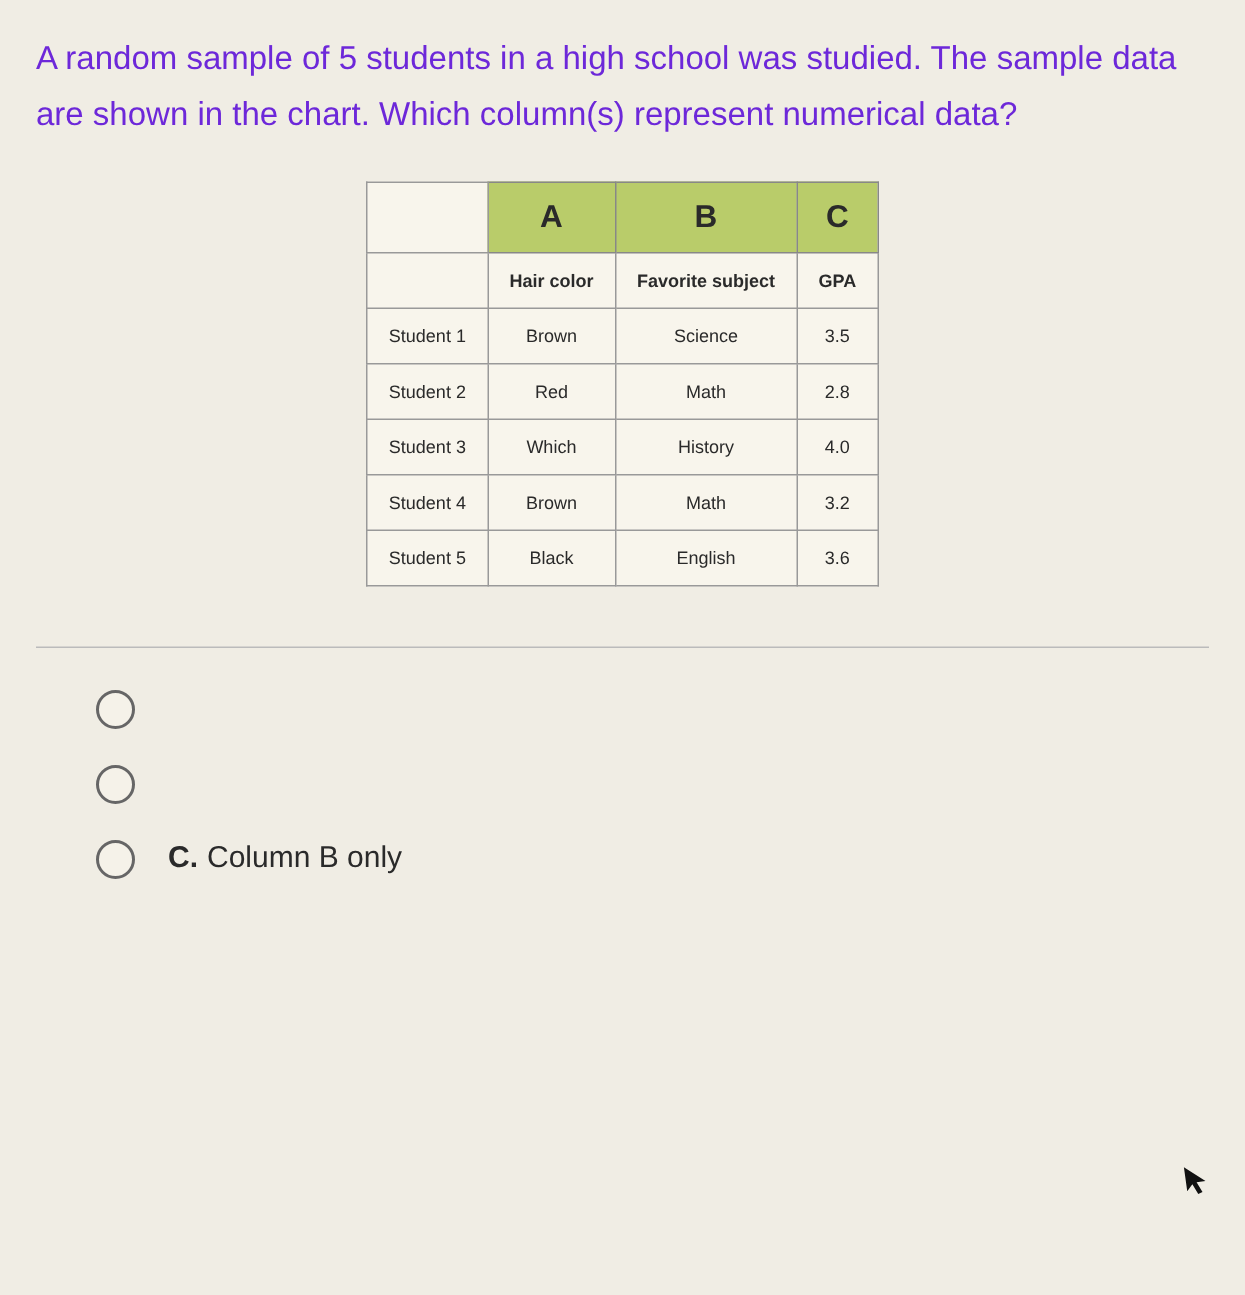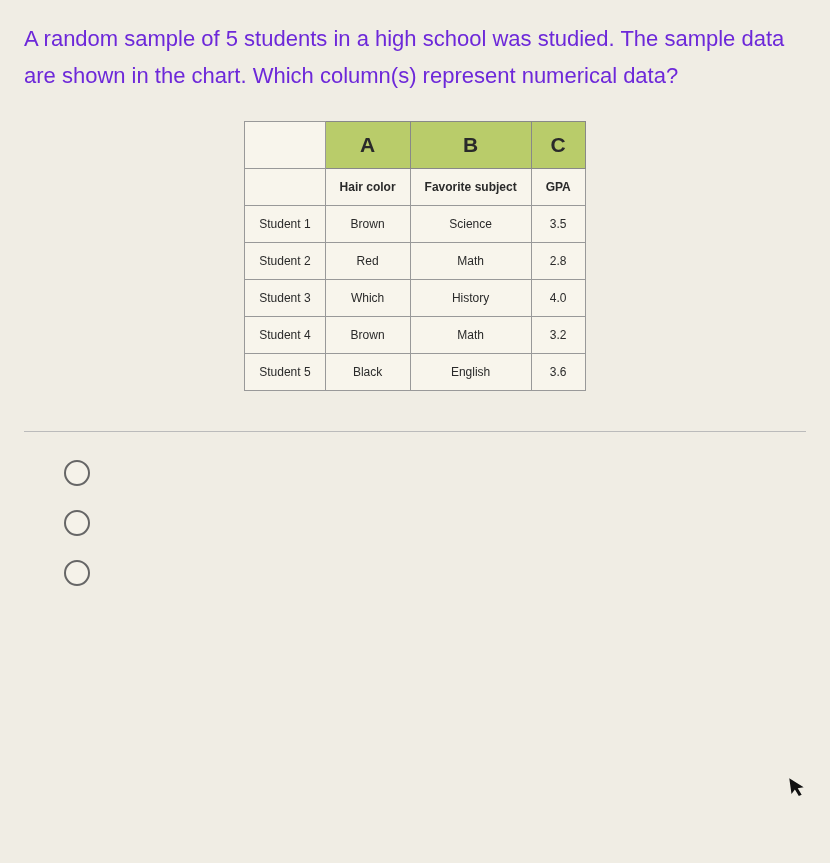--- a/index.html
+++ b/index.html
@@ -145,20 +145,21 @@
 
 <div class="options">
   <div class="option">
     <span class="radio"></span>
   </div>
   <div class="option">
     <span class="radio"></span>
   </div>
   <div class="option">
     <span class="radio"></span>
+    <span><span class="opt-letter">C.</span><span>Column B only</span></span>
   </div>
 </div>
 
 <div class="cursor">
   <svg width="18" height="22" viewBox="0 0 18 22">
       <path d="M1 1 L1 17 L5 13 L8 20 L11 19 L8 12 L14 12 Z" fill="#111"></path>
     </svg>
 </div>
 
 </body></html>

